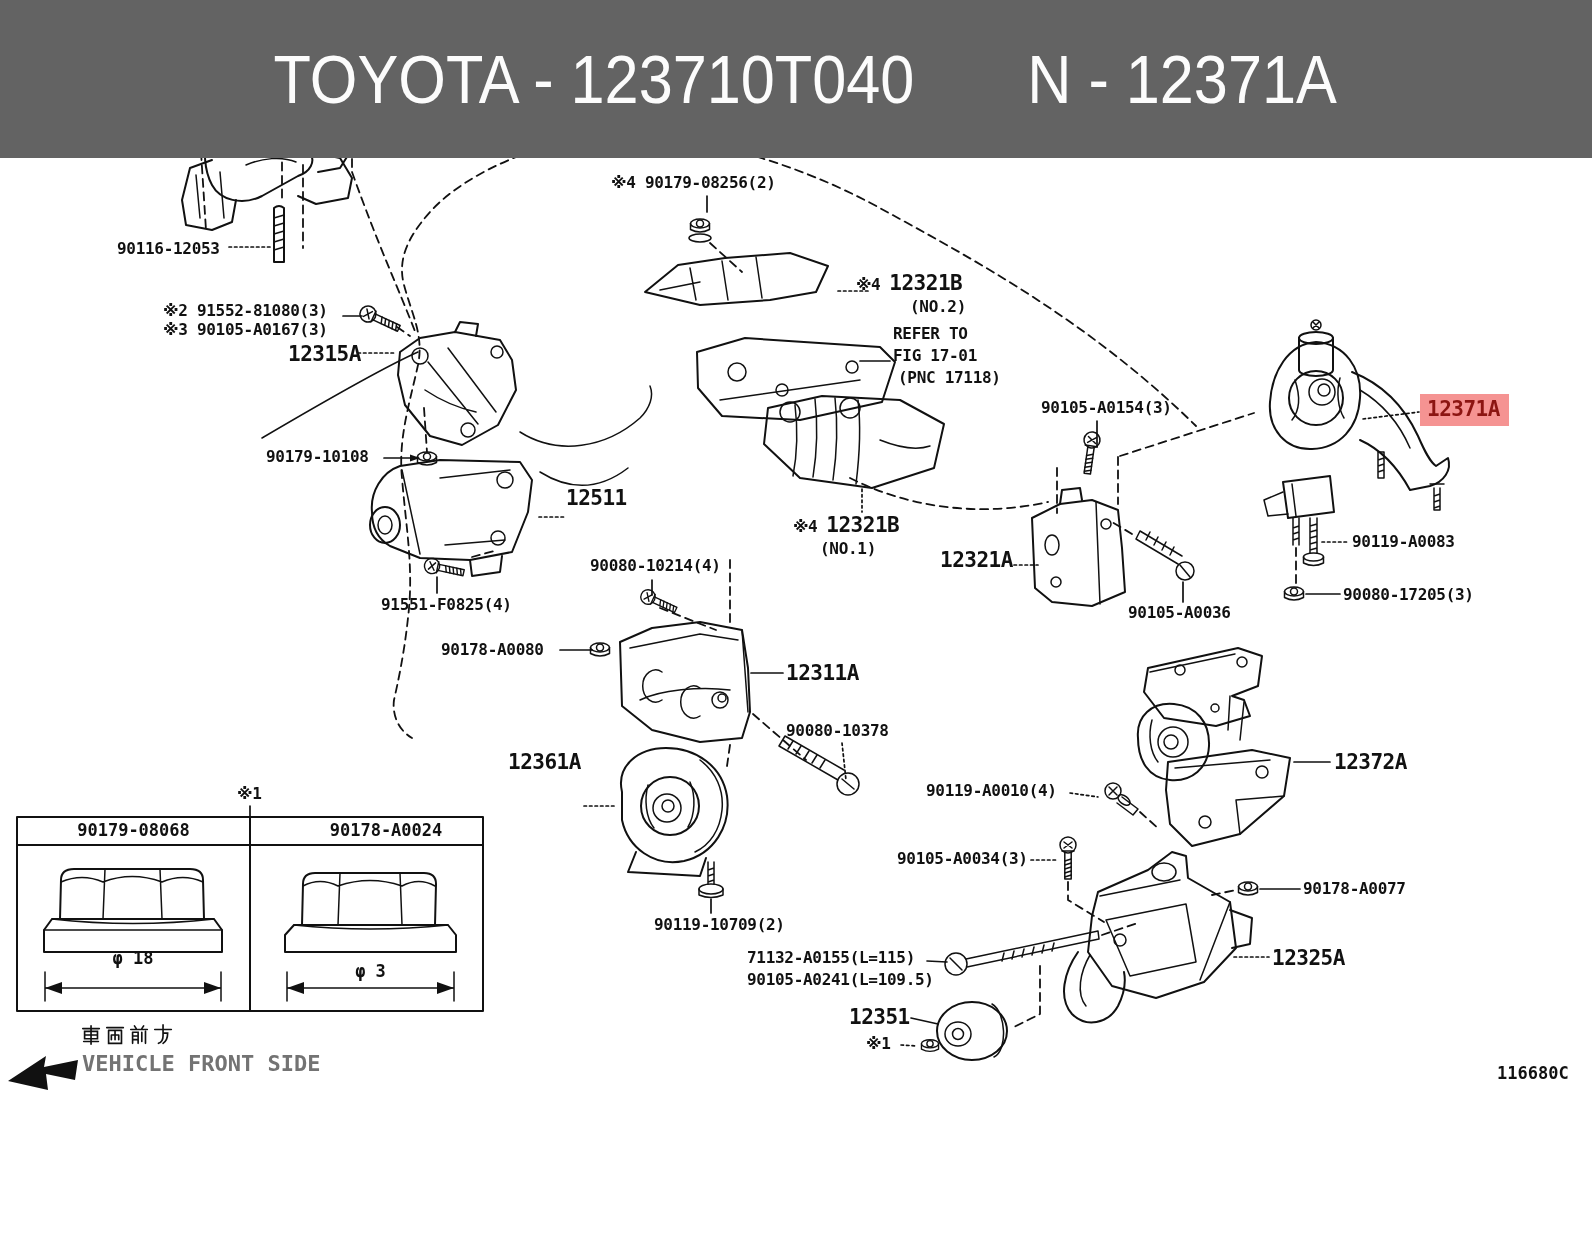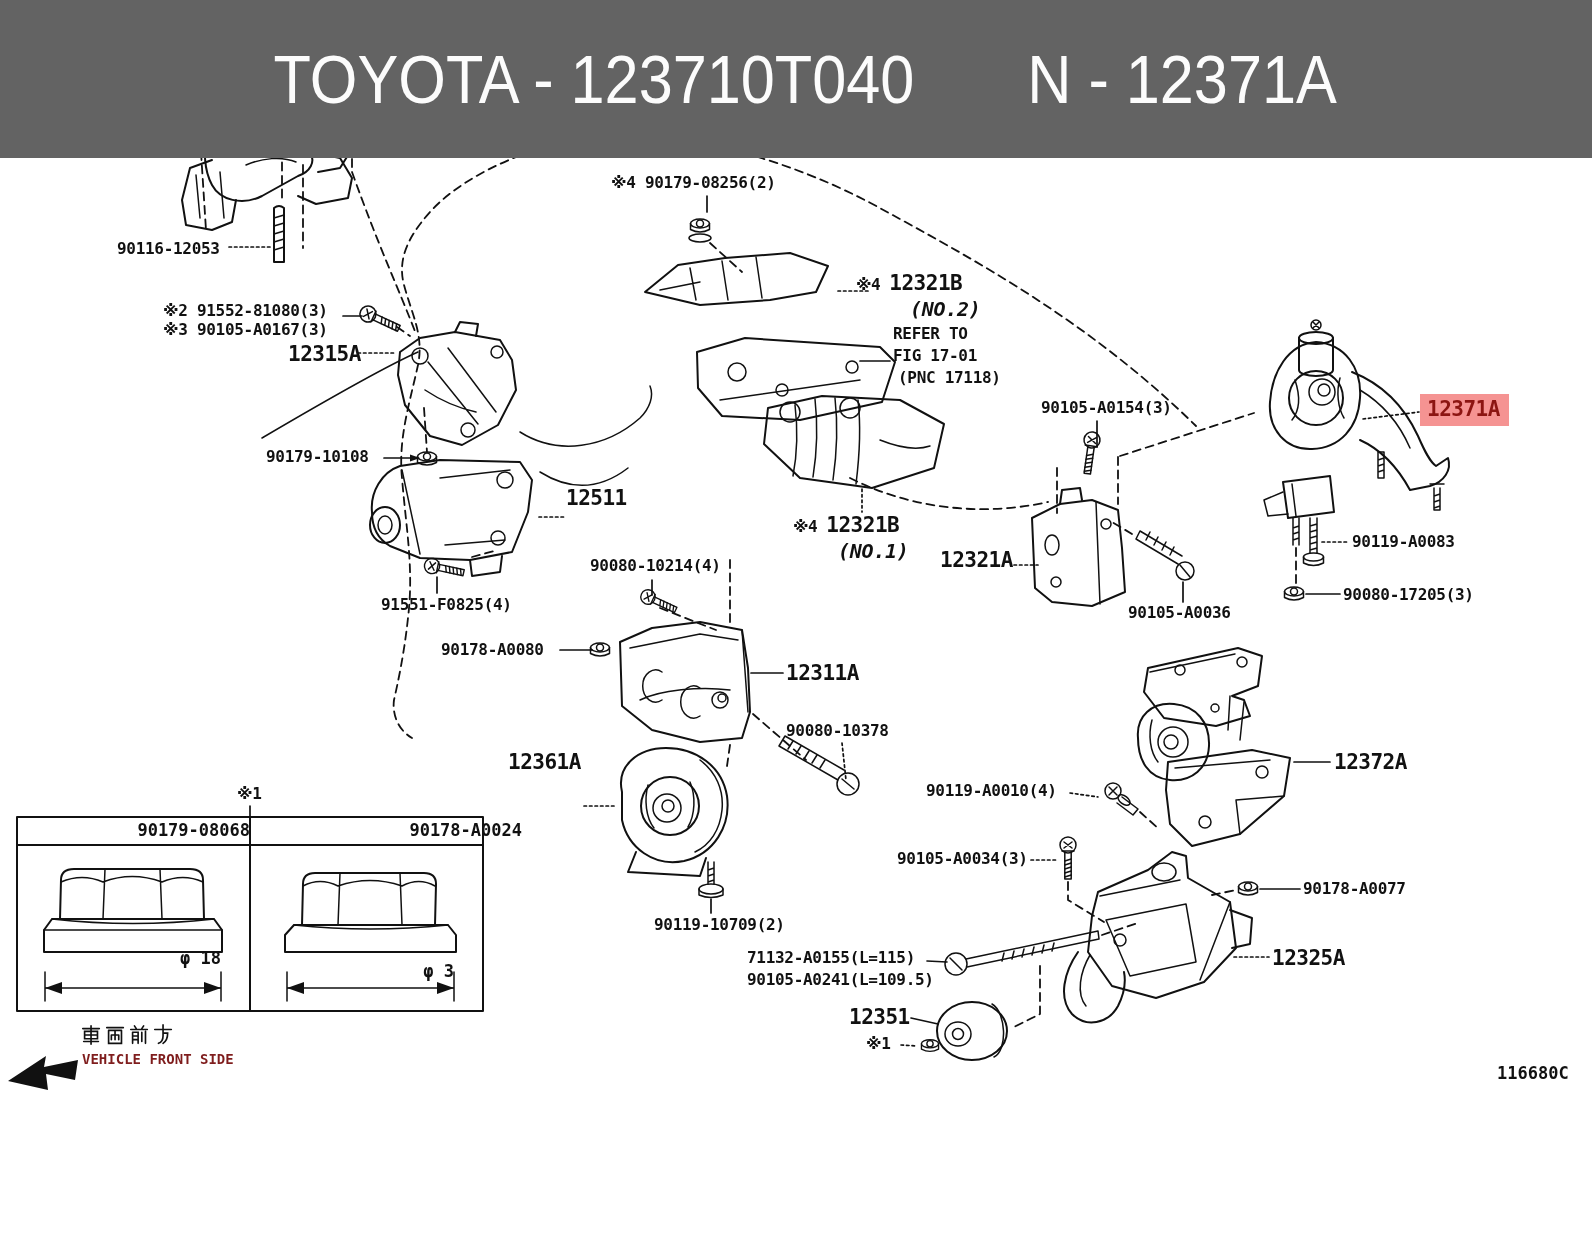--- a/index.html
+++ b/index.html
@@ -8,27 +8,27 @@
   svg.art{position:absolute;left:0;top:0;}
   .s{stroke:#111;stroke-width:2;fill:none;stroke-linecap:round;stroke-linejoin:round;}
   .s1{stroke-width:1.5;}
   .dsh{stroke-dasharray:8 5.5;stroke-width:1.8;}
   .ldd{stroke-dasharray:2.5 3;stroke-width:1.7;}
   .ld{stroke-width:1.7;}
   .blk{fill:#111;stroke:none;}
   .lbl{position:absolute;font-weight:bold;font-size:16px;line-height:1.2;color:#111;
        white-space:pre;letter-spacing:-0.3px;}
   .lbl-lg{font-size:21px;letter-spacing:-0.5px;}
-  .lbl-sm{font-size:20px;font-style:italic;}
+  .lbl-sm{font-size:16px;}
   .pref{font-size:16px;}
   .hl{background:#F59392;color:#8C1512;padding:3px 9px 4px 7px;}
   .legend-line{position:absolute;font-weight:bold;font-size:18px;color:#111;white-space:pre;
        font-family:"DejaVu Sans Mono","DejaVu Sans",monospace;}
-  .hdr,.dim{position:absolute;font-weight:bold;font-size:17px;text-align:right;color:#111;white-space:pre;}
-  .en{position:absolute;font-weight:bold;font-size:14px;color:#7f1d1d;white-space:pre;}
+  .hdr,.dim{position:absolute;font-weight:bold;font-size:17px;text-align:center;color:#111;white-space:pre;}
+  .en{position:absolute;font-weight:bold;font-size:22px;color:#737373;white-space:pre;}
   .doc{position:absolute;font-weight:bold;font-size:17px;color:#111;}
   .banner{position:absolute;left:0;top:1098;width:1592px;height:158px;background:#636363;
           display:flex;align-items:center;justify-content:center;gap:60px;}
   .banner span{font-family:"Liberation Sans",sans-serif;font-size:68px;font-weight:400;
           color:#fcfcfc;transform:scaleX(0.9);white-space:pre;}
   .sr{position:absolute;width:1px;height:1px;overflow:hidden;clip-path:inset(50%);}
 </style>
 </head>
 <body>
 
@@ -306,21 +306,21 @@
 <div class="lbl" style="left:611px;top:173px">※4 90179-08256(2)</div>
 
 <div class="lbl lbl-lg" style="left:856px;top:271px"><span class="pref">※4 </span><span>12321B</span></div>
 <div class="lbl lbl-sm" style="left:910px;top:297px">(NO.2)</div>
 
 <div class="lbl" style="left:893px;top:324px">REFER TO</div>
 <div class="lbl" style="left:893px;top:346px">FIG 17-01</div>
 <div class="lbl" style="left:898px;top:368px">(PNC 17118)</div>
 
 <div class="lbl lbl-lg" style="left:793px;top:513px"><span class="pref">※4 </span><span>12321B</span></div>
-<div class="lbl lbl-sm" style="left:838px;top:539px">(NO.1)</div>
+<div class="lbl lbl-sm" style="left:820px;top:539px">(NO.1)</div>
 
 <div class="lbl lbl-lg" style="left:940px;top:548px">12321A</div>
 <div class="lbl" style="left:1041px;top:398px">90105-A0154(3)</div>
 
 <div class="lbl lbl-lg hl" style="left:1420px;top:394px">12371A</div>
 
 <div class="lbl" style="left:1352px;top:532px">90119-A0083</div>
 <div class="lbl" style="left:1343px;top:585px">90080-17205(3)</div>
 <div class="lbl" style="left:1128px;top:603px">90105-A0036</div>
 <div class="lbl" style="left:590px;top:556px">90080-10214(4)</div>

